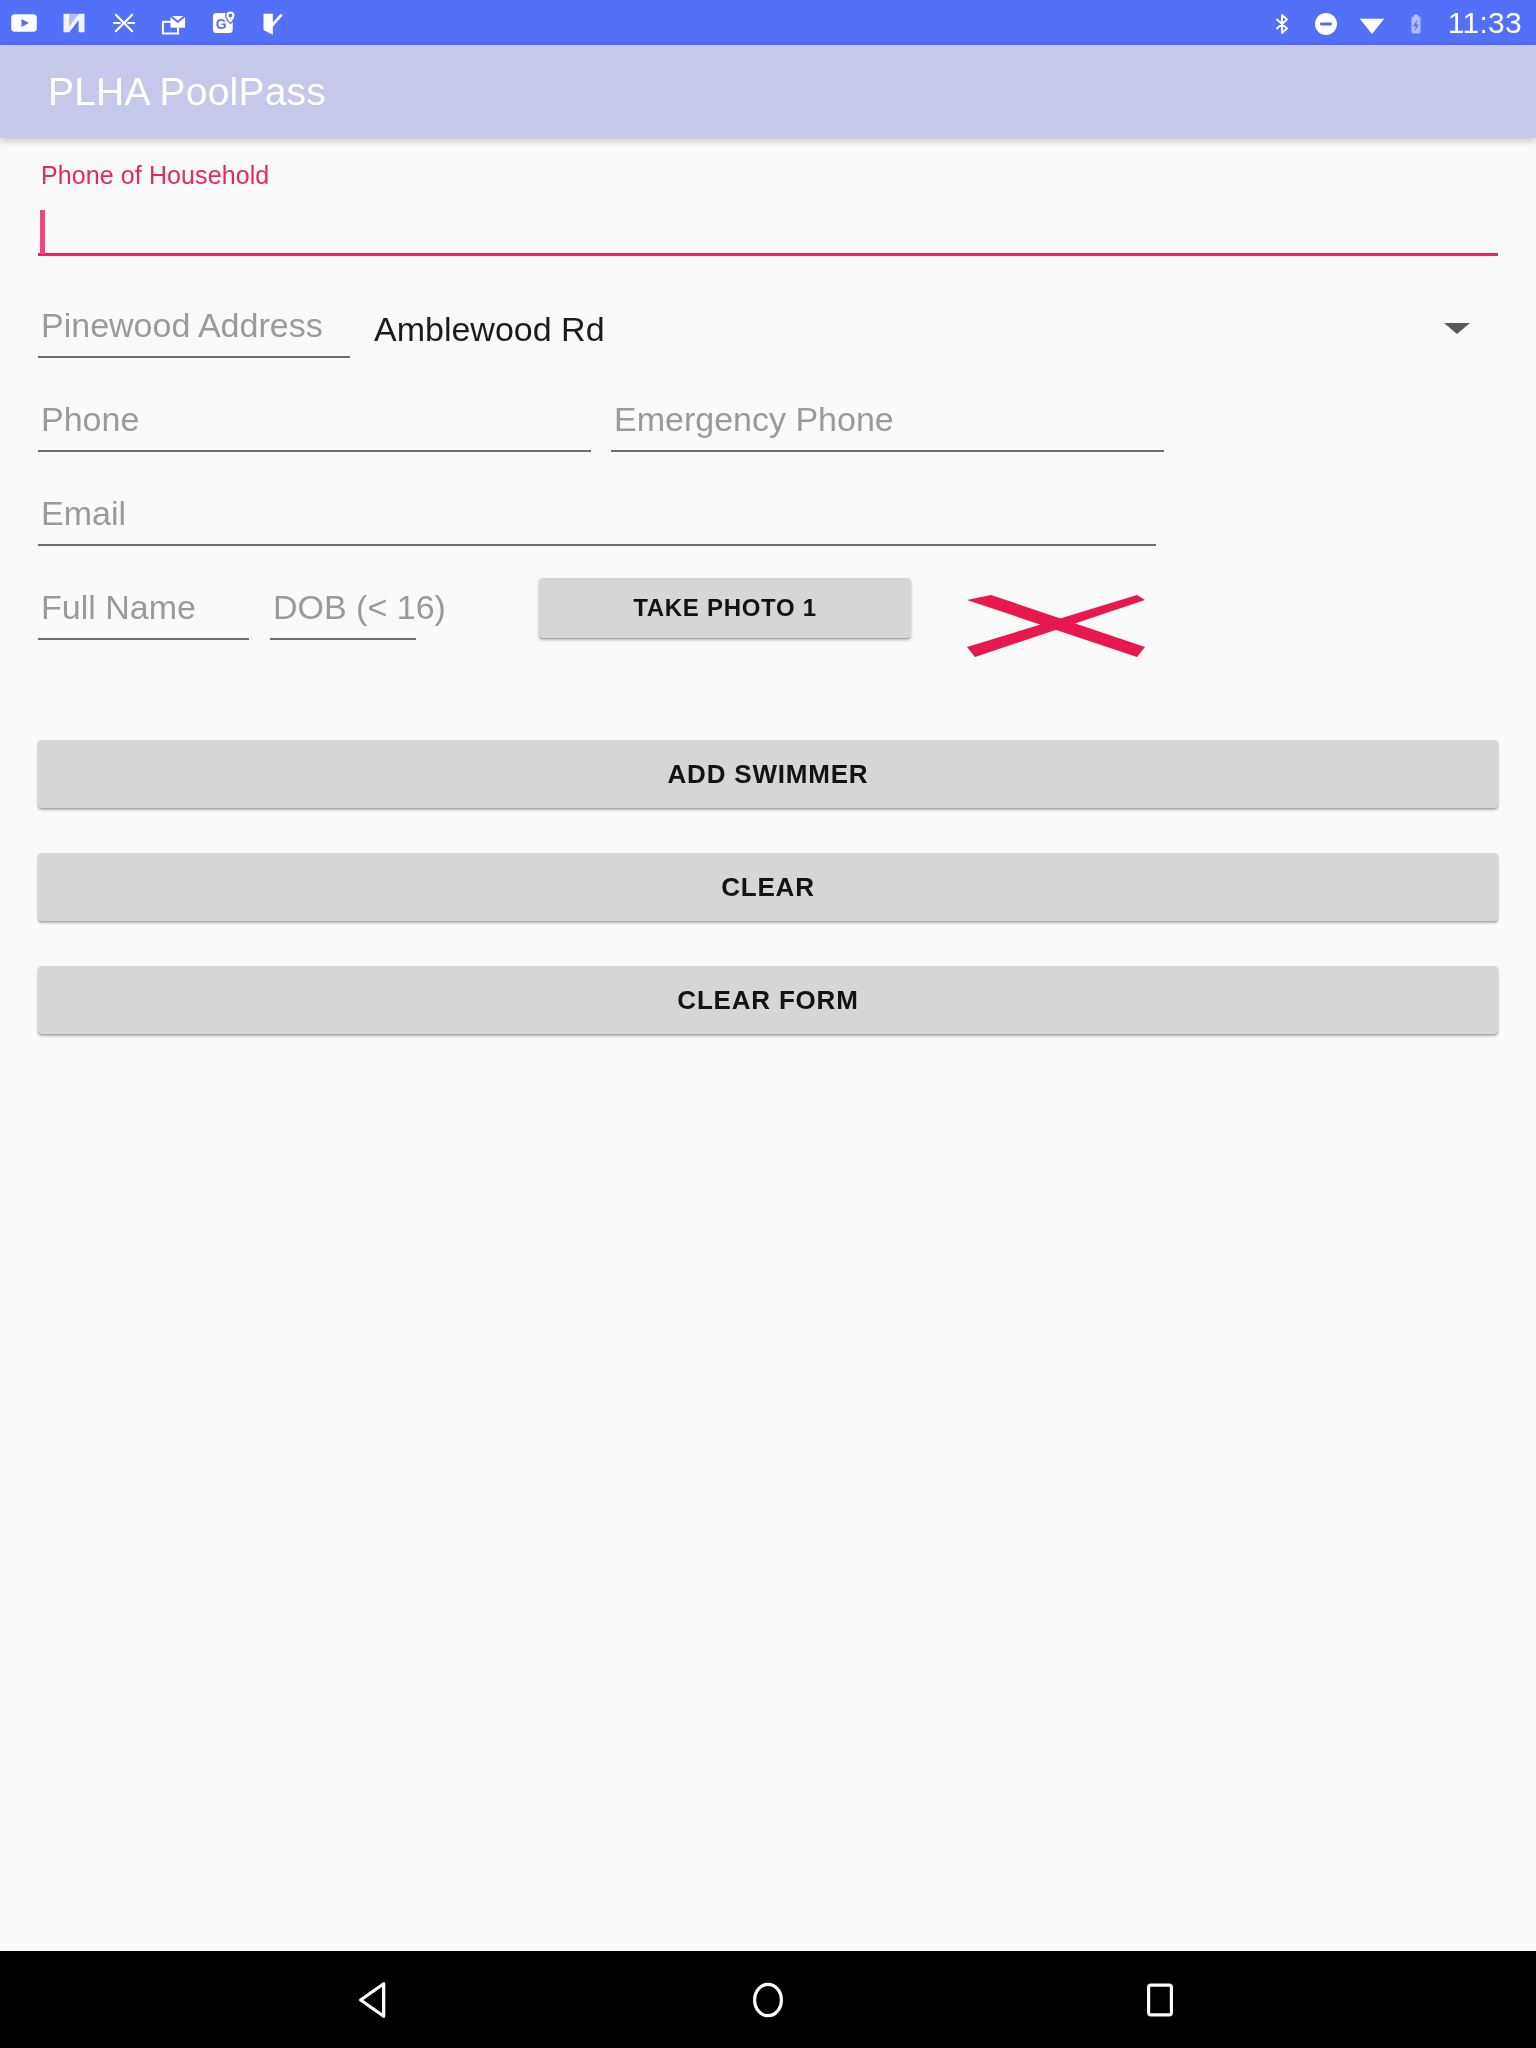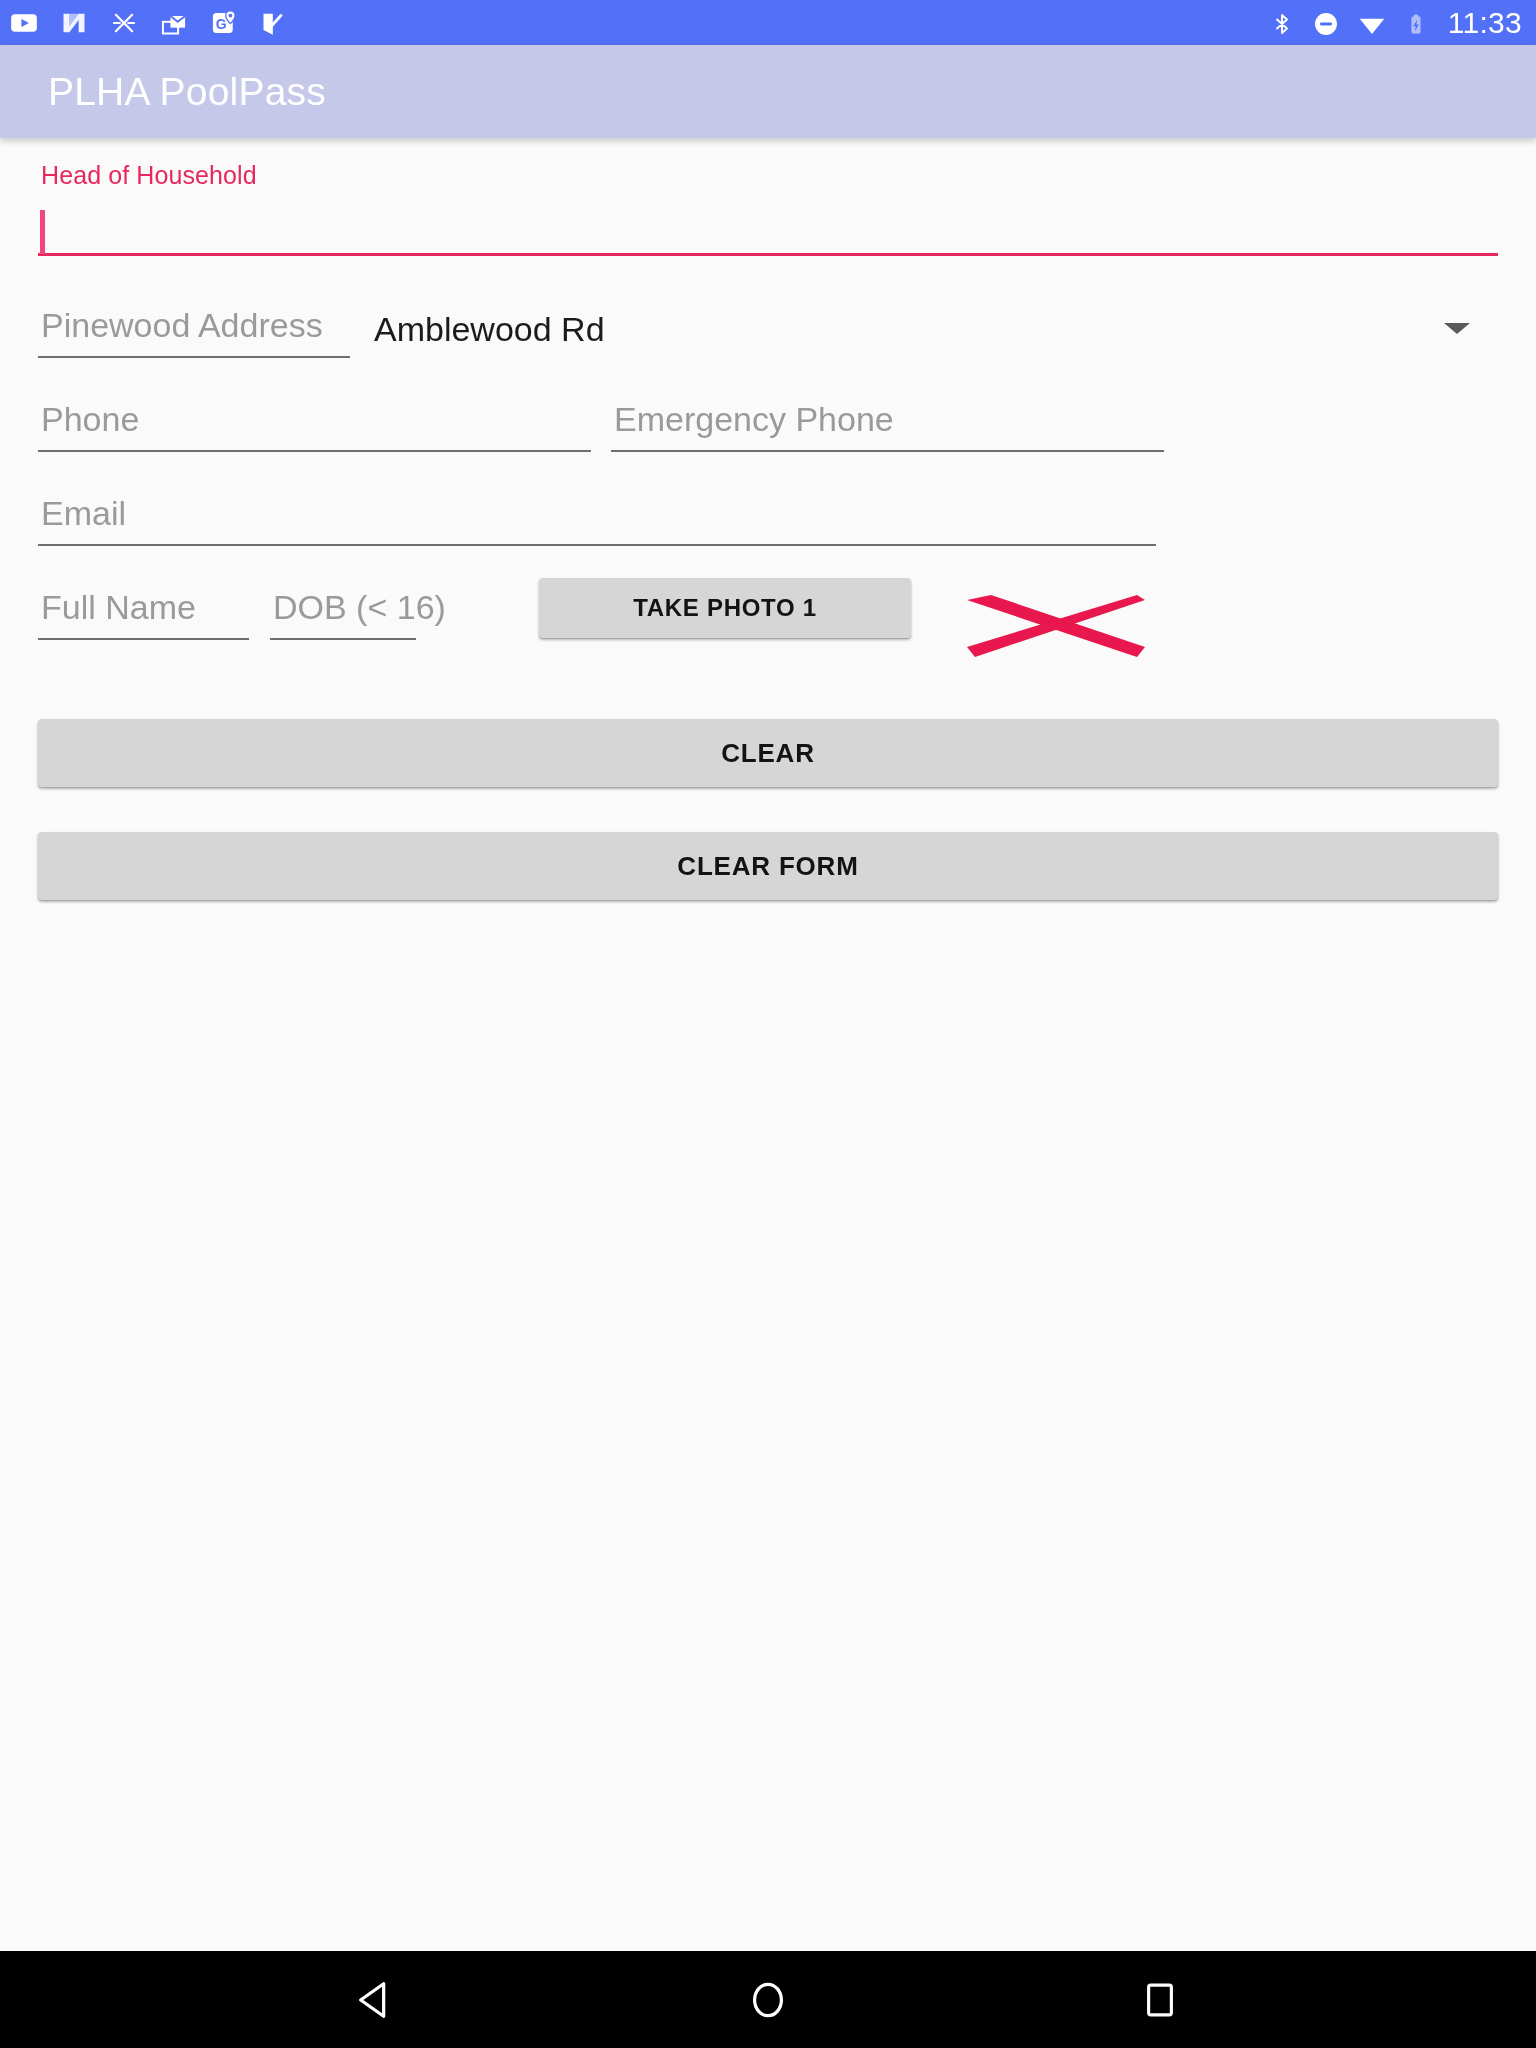--- a/index.html
+++ b/index.html
@@ -294,21 +294,21 @@
       <span id="status-time">11:33</span>
     </div>
   </div>
 
   <div id="app-bar">
     <span id="app-title">PLHA PoolPass</span>
   </div>
 
   <div id="content">
 
-    <div class="float-label">Head of Household</div>
+    <div class="float-label">Phone of Household</div>
     <div id="hoh-field">
       <div id="hoh-caret"></div>
     </div>
 
     <div class="row" id="row-address">
       <div class="uinput" id="addr-input">
         <span class="ph">Pinewood Address</span>
       </div>
       <div id="spinner">
         <span id="spinner-value">Amblewood Rd</span>
@@ -340,20 +340,21 @@
       <div id="delete-swimmer-icon">
         <svg viewBox="0 0 190 78">
           <g fill="#E8174D">
             <polygon points="6,13 30,8 184,60 176,70"></polygon>
             <polygon points="184,13 176,8 6,60 14,70"></polygon>
           </g>
         </svg>
       </div>
     </div>
 
+    <button class="action-btn" id="add-swimmer-btn">ADD SWIMMER</button>
     <button class="action-btn" id="submit-btn">CLEAR</button>
     <button class="action-btn" id="clear-form-btn">CLEAR FORM</button>
 
   </div>
 
   <div id="nav-bar">
     <div class="navbtn">
       <svg width="46" height="46" viewBox="0 0 24 24">
           <polygon points="16,3.5 16,20.5 4,12" fill="none" stroke="#ffffff" stroke-width="1.7" stroke-linejoin="round"></polygon>
         </svg>

